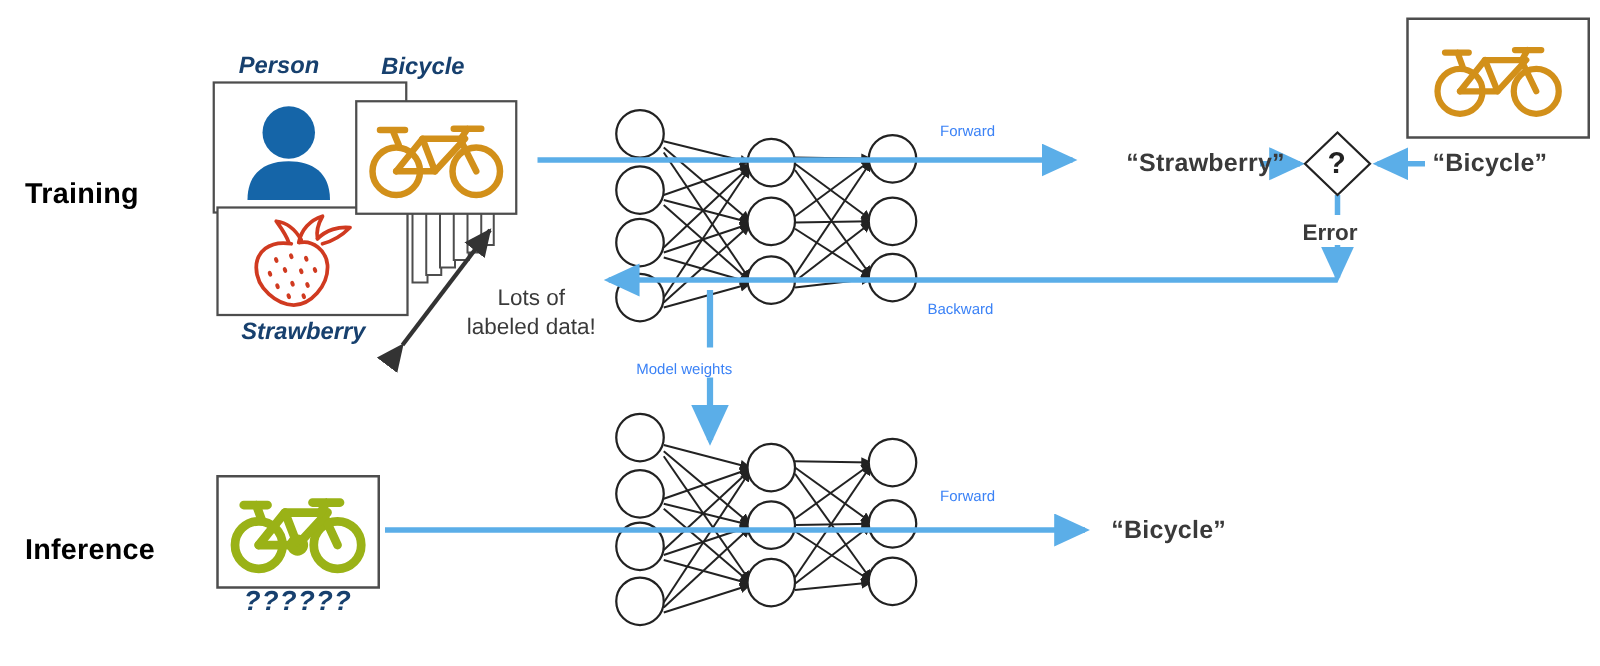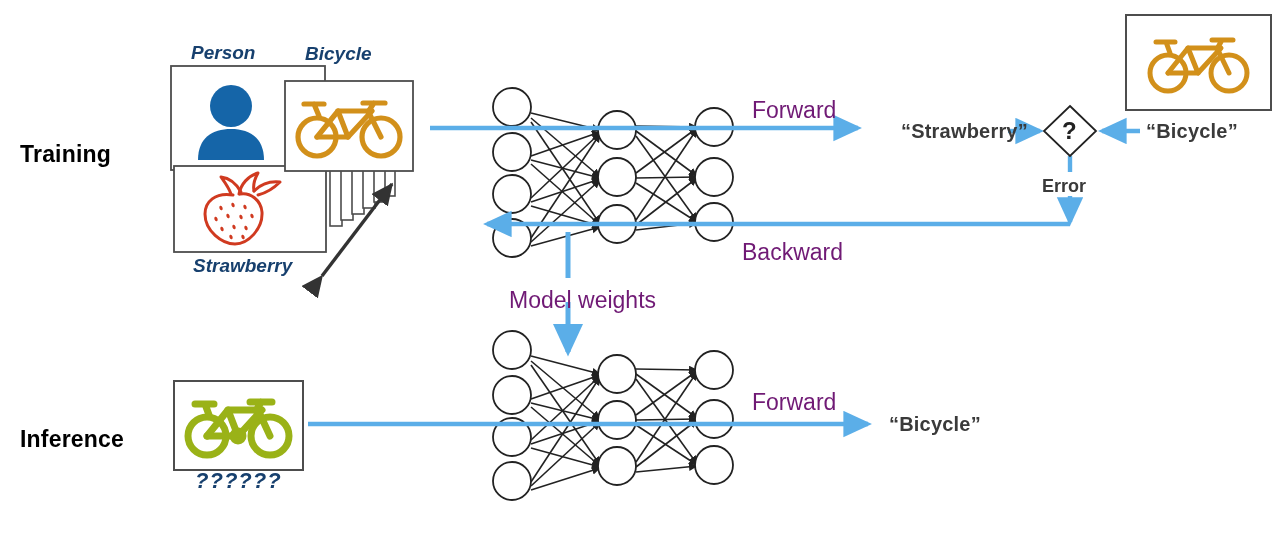--- a/index.html
+++ b/index.html
@@ -4,21 +4,21 @@
 <style>
   html,body{margin:0;padding:0;background:#ffffff;}
   body{width:1280px;height:533px;font-family:"Liberation Sans",sans-serif;overflow:hidden;}
   #stage{position:relative;width:1280px;height:533px;background:#fff;}
   #vec{position:absolute;left:0;top:0;width:1280px;height:533px;}
   .lbl{position:absolute;white-space:nowrap;line-height:1;}
 
   .section-label{font-size:23px;font-weight:bold;color:#000000;letter-spacing:.2px;}
   .card-label{font-size:19px;font-style:italic;font-weight:bold;color:#17406E;}
   .qmarks{font-size:22px;font-style:italic;font-weight:bold;color:#17406E;letter-spacing:1px;}
-  .flow-label{font-size:23px;color:#701a75;}
+  .flow-label{font-size:12px;color:#3b82f6;}
   .quoted{font-size:20px;font-weight:bold;color:#3A3A3A;letter-spacing:.2px;}
   .plain{font-size:18px;color:#3A3A3A;font-weight:bold;}
   .note{font-size:18px;color:#3A3A3A;text-align:center;line-height:1.25;}
   .qmark-glyph{font-size:24px;font-weight:bold;color:#222;}
 </style>
 </head>
 <body>
 
 <div id="stage">
 
@@ -247,20 +247,24 @@
   <div class="lbl section-label" style="left:20px;top:143px;">Training</div>
 
   <div class="lbl section-label" style="left:20px;top:428px;">Inference</div>
 
   <div class="lbl card-label" style="left:191px;top:43px;">Person</div>
 
   <div class="lbl card-label" style="left:305px;top:44px;">Bicycle</div>
 
   <div class="lbl card-label" style="left:193px;top:256px;">Strawberry</div>
 
+  <div class="lbl note" style="left:370px;top:227px;width:110px;text-align:center;">
+    <div>Lots of</div>
+    <div>labeled data!</div>
+  </div>
 
   <div class="lbl flow-label" style="left:752px;top:99px;">Forward</div>
 
   <div class="lbl flow-label" style="left:742px;top:241px;">Backward</div>
 
   <div class="lbl quoted" style="left:869px;top:121px;margin-left:32px;">“Strawberry”</div>
 
   <div class="lbl quoted" style="left:1146px;top:121px;">“Bicycle”</div>
 
   <div class="lbl qmark-glyph" style="left:1062px;top:119px;">?</div>

